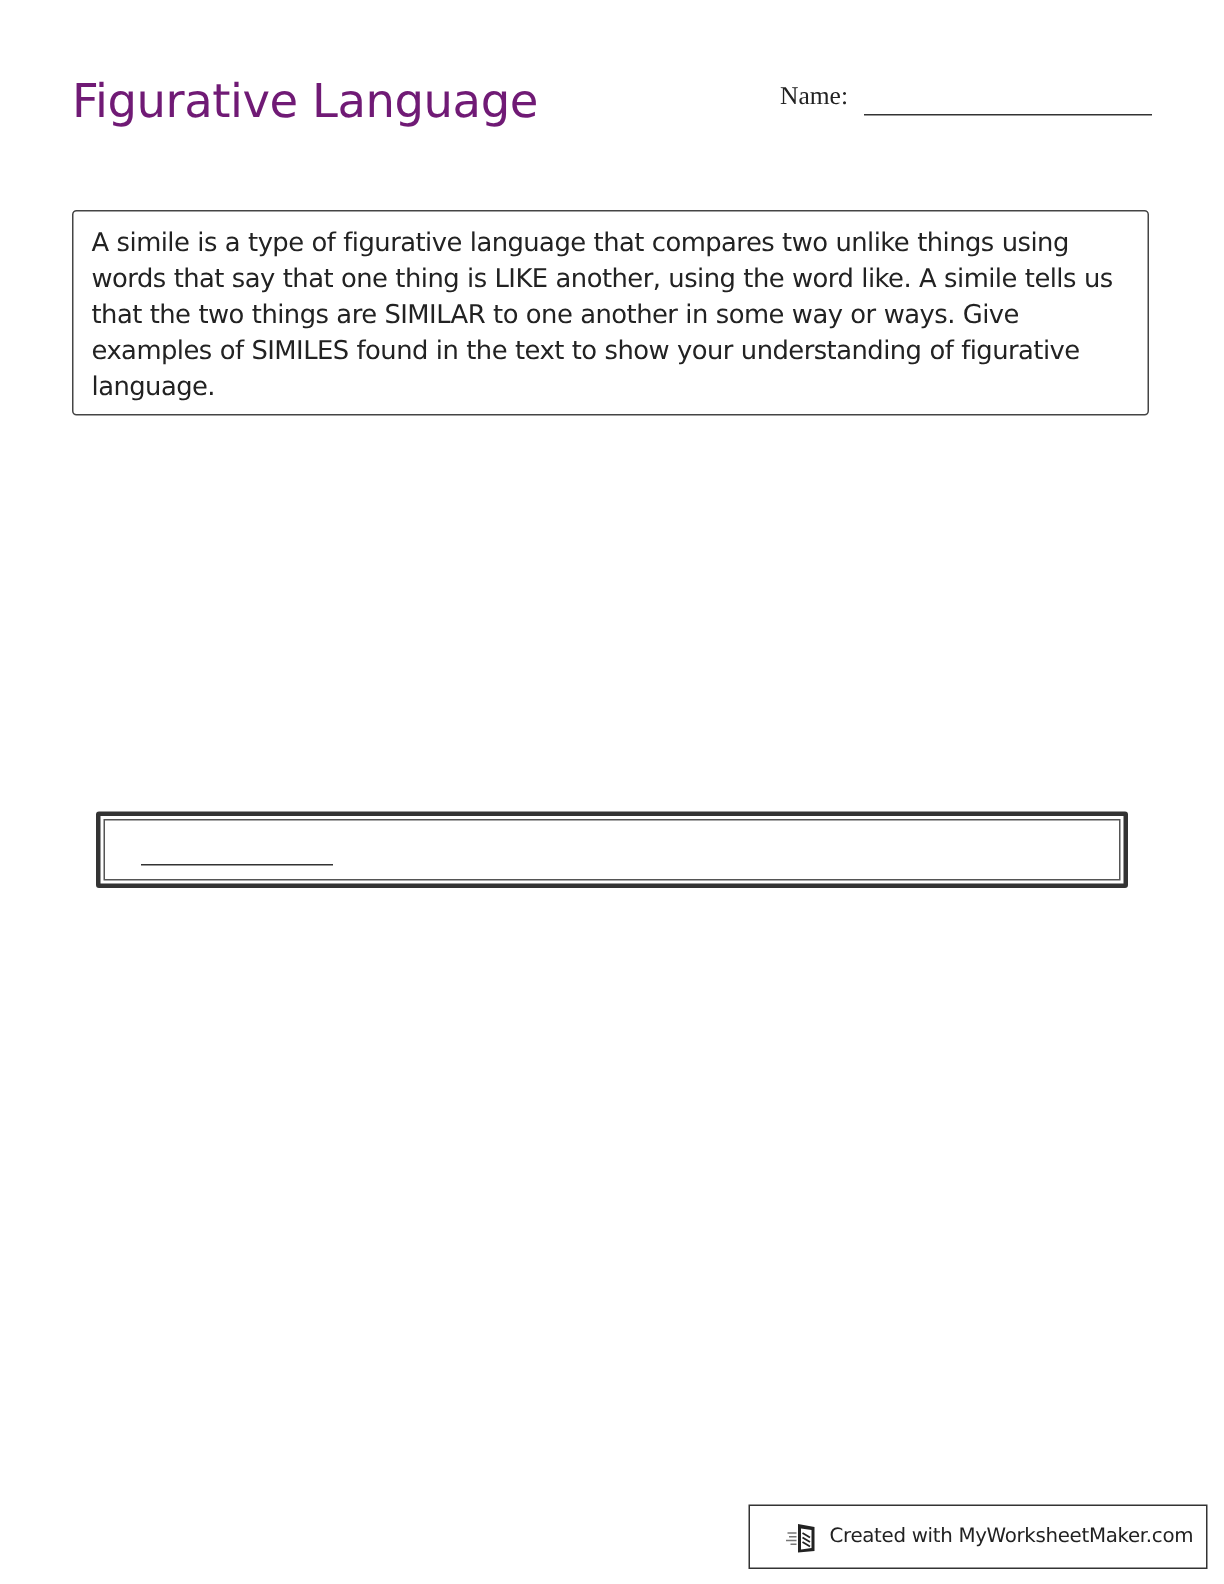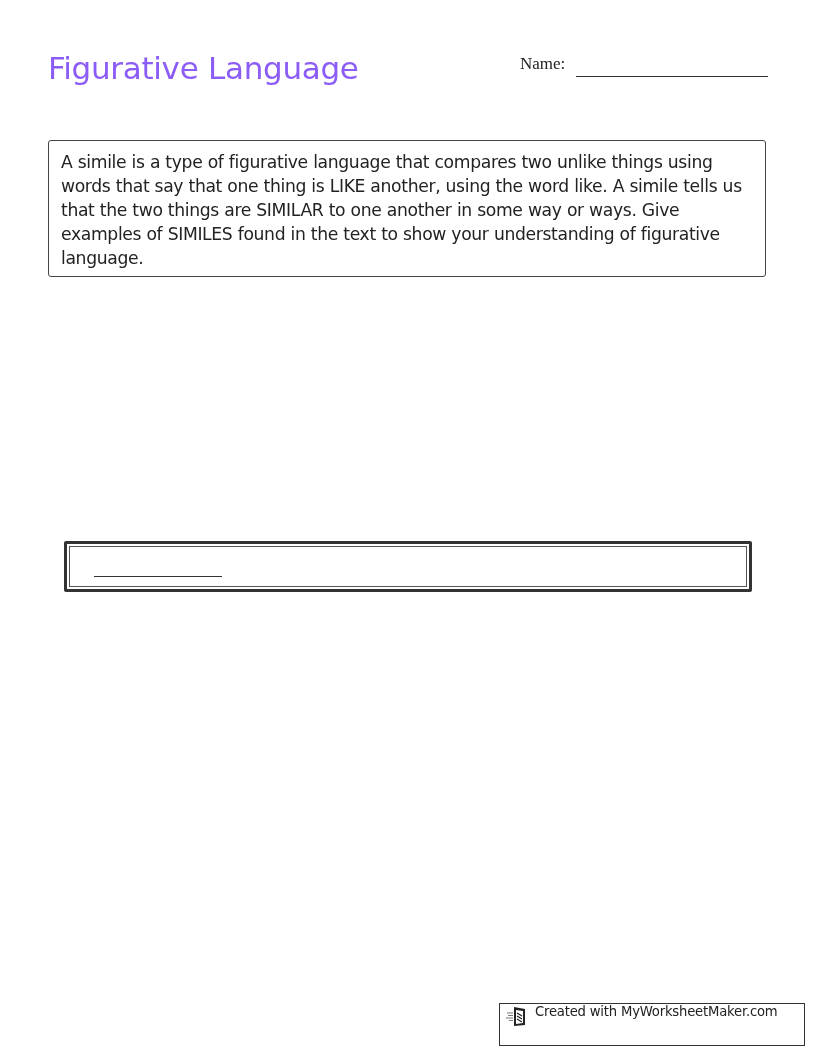--- a/index.html
+++ b/index.html
@@ -14,21 +14,21 @@
       overflow: hidden;
       color: #222222;
     }
     .title {
       position: absolute;
       left: 48px;
       top: 48px;
       font-family: "DejaVu Sans", sans-serif;
       font-size: 31px;
       font-weight: normal;
-      color: #8b5cf6;
+      color: #701a75;
       letter-spacing: -0.3px;
       margin: 0;
       line-height: 40px;
     }
     .name-field {
       position: absolute;
       left: 520px;
       top: 54px;
       width: 248px;
       height: 26px;
@@ -99,22 +99,22 @@
     }
     .footer {
       position: absolute;
       left: 499px;
       top: 1003px;
       width: 306px;
       height: 43px;
       box-sizing: border-box;
       border: 1.2px solid #333333;
       display: flex;
-      align-items: flex-start;
-      padding-left: 6px;
+      align-items: center;
+      padding-left: 24px;
     }
     .footer-icon {
       width: 24px;
       height: 24px;
       margin-right: 5px;
       flex: 0 0 auto;
     }
     .footer-text {
       font-family: "DejaVu Sans", sans-serif;
       font-size: 13.2px;

